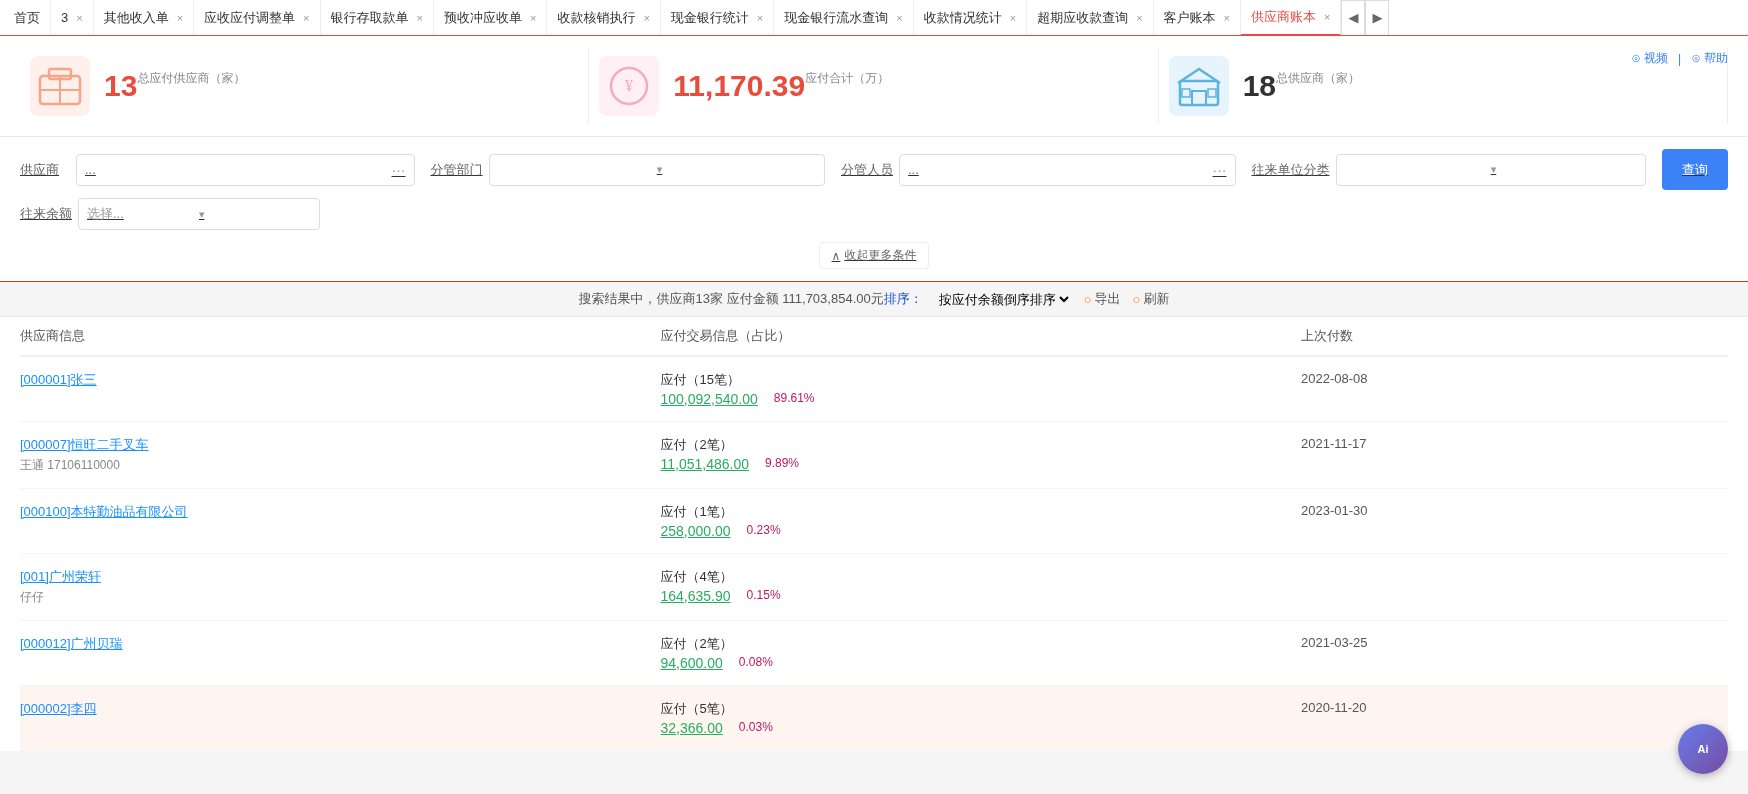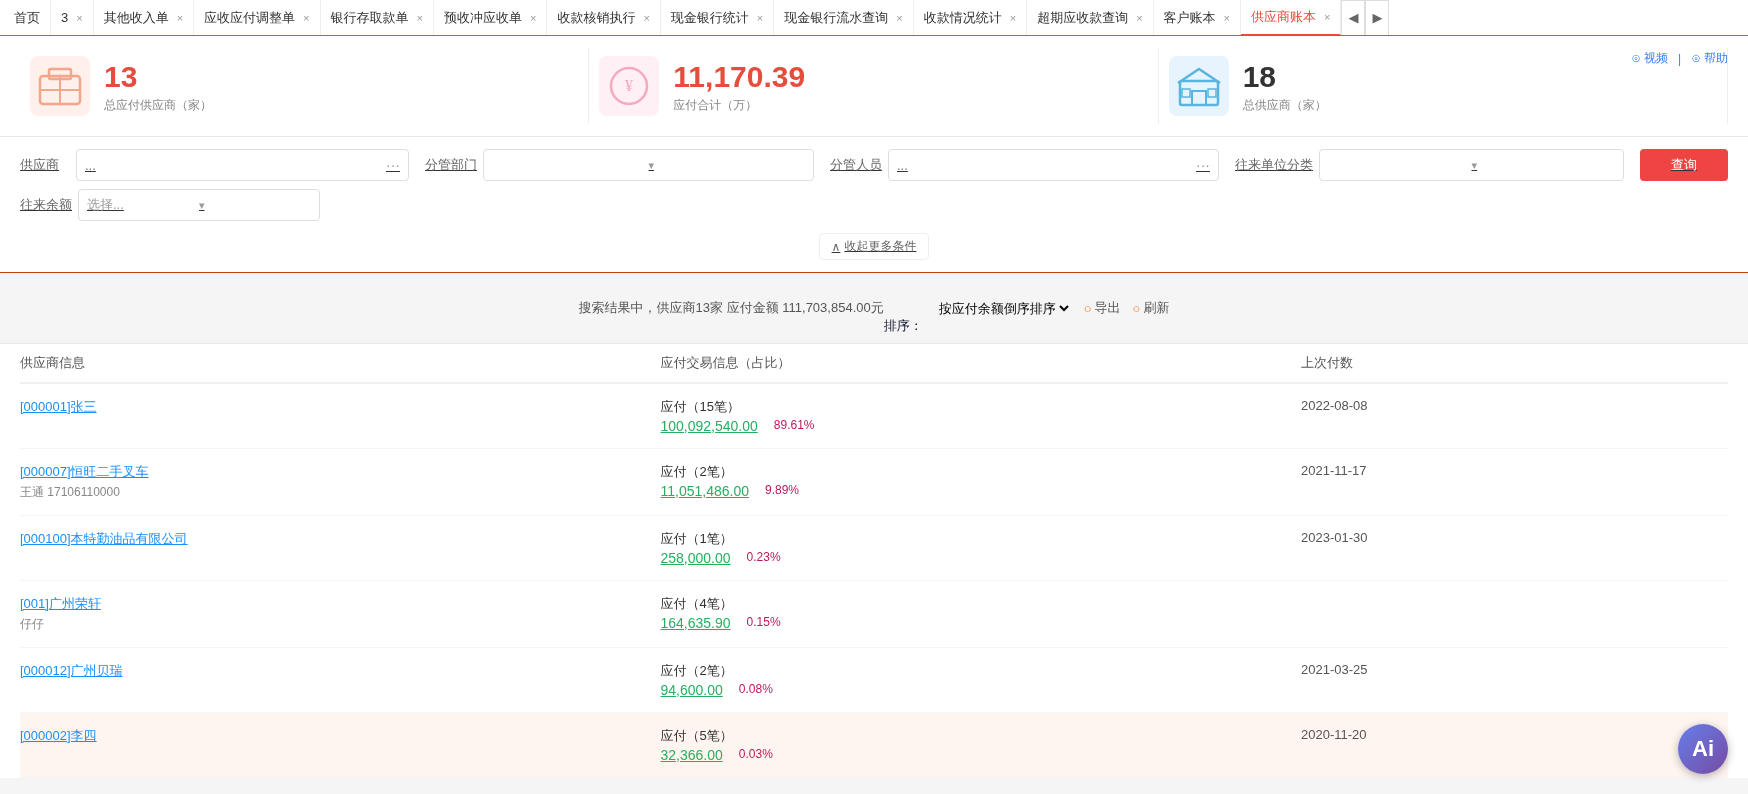--- a/index.html
+++ b/index.html
@@ -54,21 +54,21 @@
       height: 60px;
       display: flex;
       align-items: center;
       justify-content: center;
       border-radius: 8px;
       font-size: 32px;
     }
     .card-icon.orange { background: #fff0eb; }
     .card-icon.pink { background: #fff0f5; }
     .card-icon.blue { background: #e8f4fd; }
-    .card-info { display: flex; flex-direction: column; }
+    .card-info { display: flex; }
     .card-number { font-size: 30px; font-weight: bold; color: #e74c3c; line-height: 1.2; }
     .card-number.dark { color: #333; }
     .card-label { font-size: 12px; color: #888; margin-top: 2px; }
     .top-right-links {
       position: absolute;
       right: 20px;
       top: 14px;
       display: flex;
       align-items: center;
       gap: 10px;
@@ -127,26 +127,26 @@
       border: 1px solid #ddd;
       border-radius: 4px;
       height: 32px;
       background: #fff;
       padding: 0 8px;
       cursor: pointer;
     }
     .select-with-arrow span { flex: 1; font-size: 13px; color: #999; }
     .select-with-arrow .arrow-down { color: #999; font-size: 11px; }
     .search-btn {
-      background: #ef4444;
+      background: #3b82f6;
       color: #fff;
       border: none;
       border-radius: 4px;
-      padding: 0 31px;
-      height: 32px;
+      padding: 0 20px;
+      height: 41px;
       font-size: 13px;
       cursor: pointer;
       white-space: nowrap;
     }
     .collapse-btn {
       display: flex;
       align-items: center;
       justify-content: center;
       gap: 4px;
       color: #666;
@@ -169,21 +169,21 @@
       background: #f5f5f5;
       border-bottom: 1px solid #e8e8e8;
       font-size: 13px;
       color: #555;
     }
     .results-right {
       display: flex;
       align-items: center;
       gap: 12px;
     }
-    .sort-label { color: #0f172a; margin-top: 36px; }
+    .sort-label { color: #1d4ed8; }
     .sort-select {
       border: none;
       background: transparent;
       font-size: 13px;
       color: #000000;
       cursor: pointer;
       outline: none;
     }
     .action-link {
       display: flex;
@@ -522,15 +522,15 @@
         <span class="transaction-percent">0.03%</span>
       </div>
     </div>
     <div>
       <span class="last-pay">2020-11-20</span>
     </div>
   </div>
 
 </div>
 
-<div style="position:fixed; bottom: 20px; right: 20px; background: linear-gradient(135deg, #667eea, #764ba2); color: white; border-radius: 50%; width: 50px; height: 50px; display:flex; align-items:center; justify-content:center; font-size:22px; font-weight:bold; box-shadow: 0 2px 8px rgba(0,0,0,0.3); cursor:pointer;">
+<div style="position:fixed; bottom: 20px; right: 20px; background: linear-gradient(135deg, #667eea, #764ba2); color: white; border-radius: 50%; width: 50px; height: 50px; display:flex; align-items:center; justify-content:center; font-size:11px; font-weight:bold; box-shadow: 0 2px 8px rgba(0,0,0,0.3); cursor:pointer;">
   <span>Ai</span>
 </div>
 
 </body></html>

